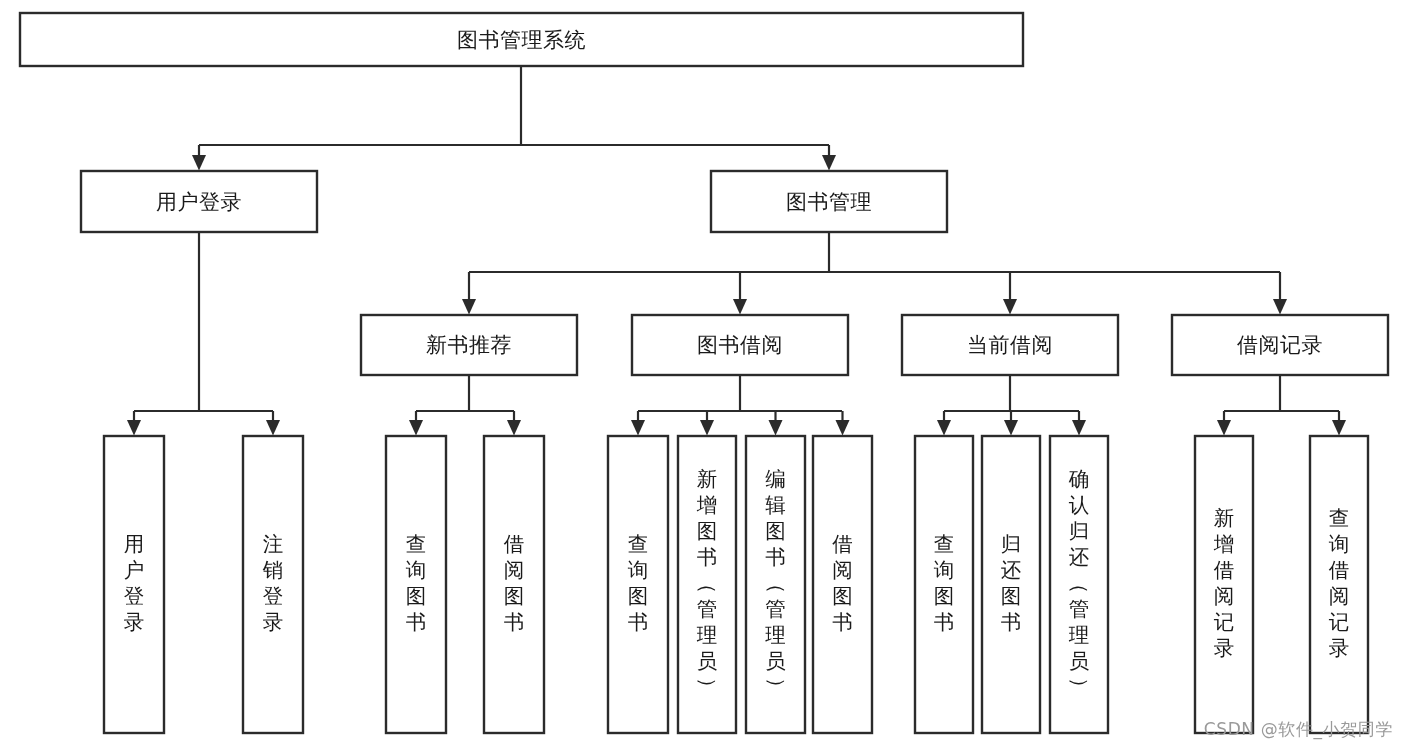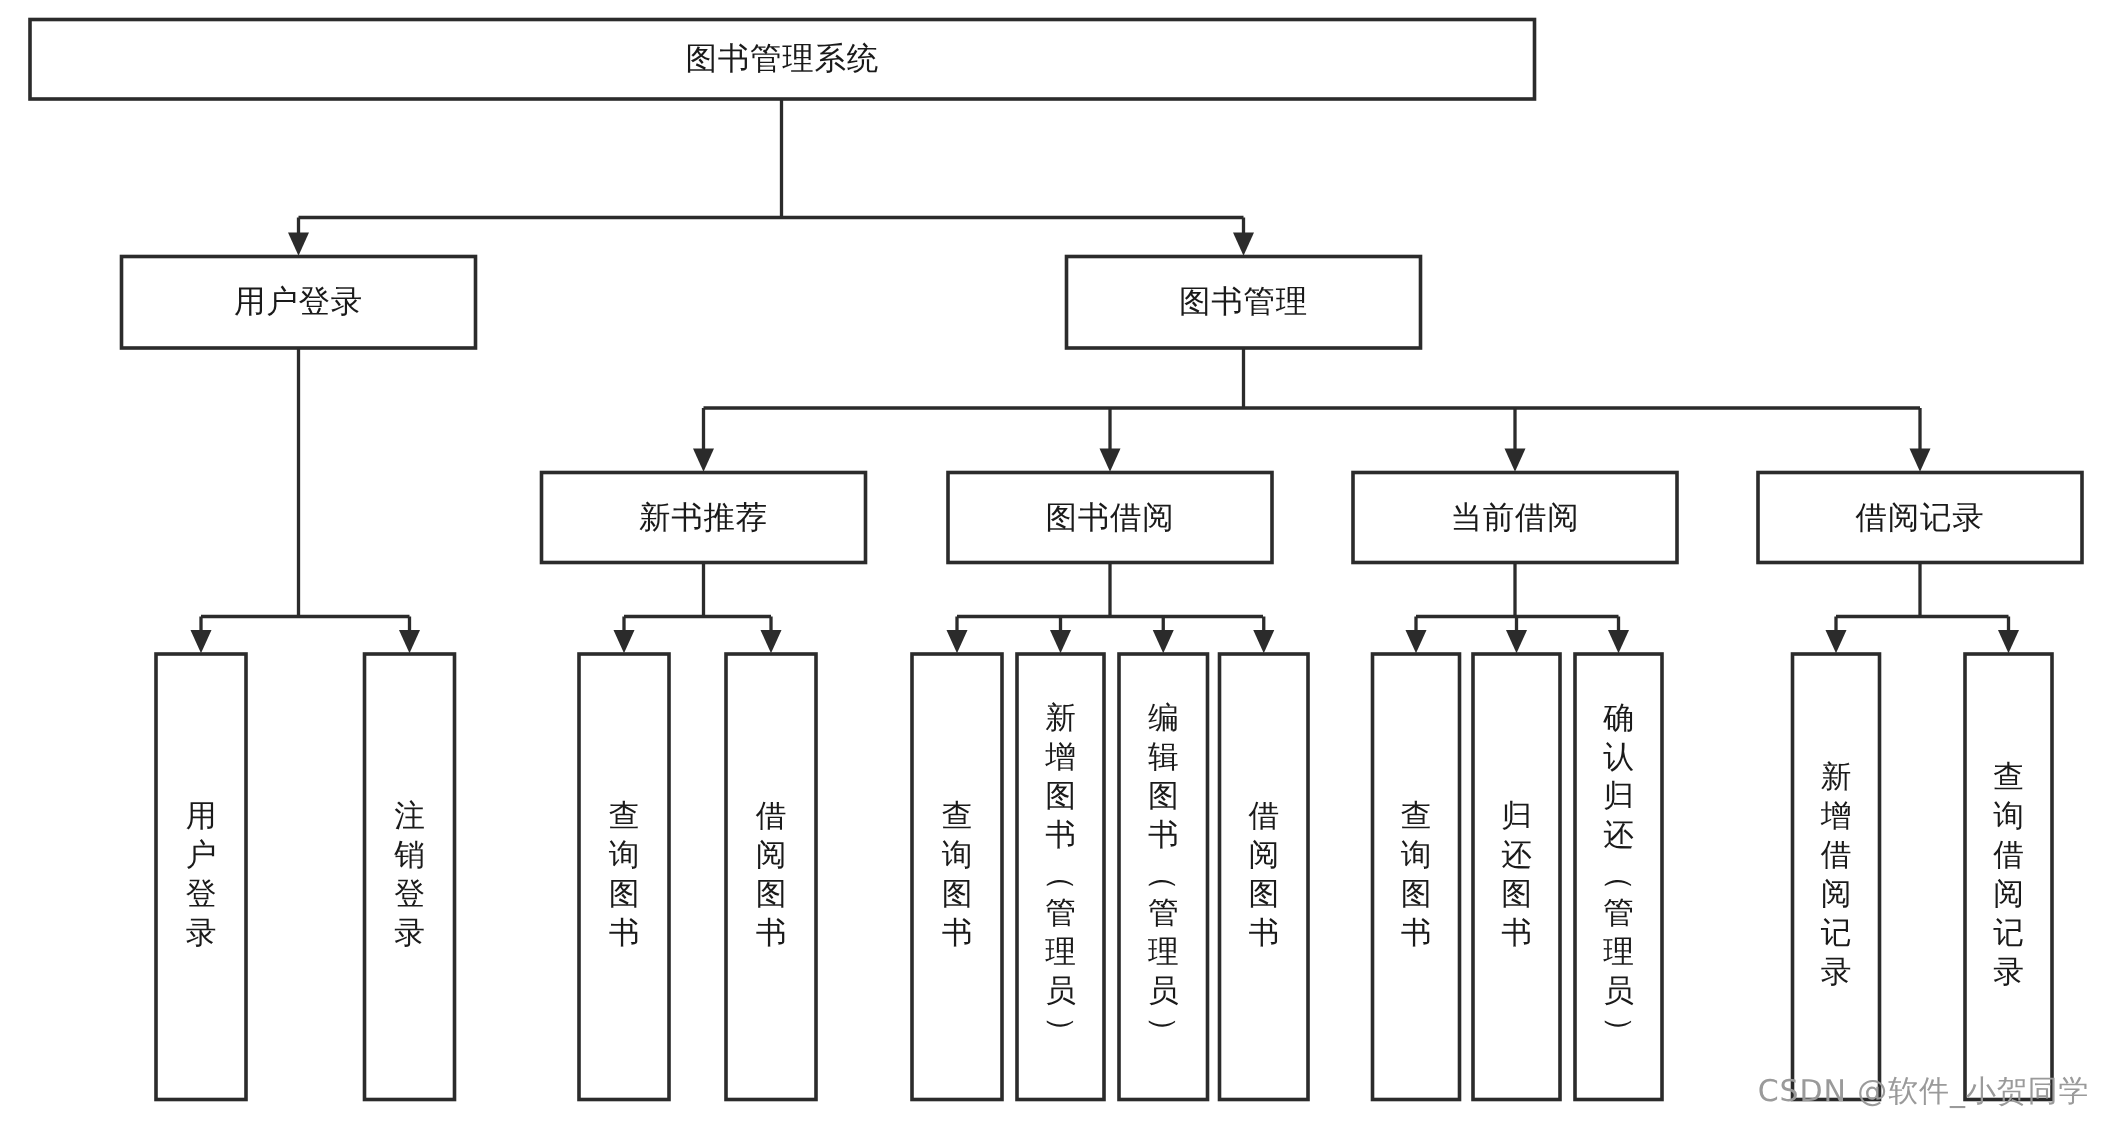--- a/index.html
+++ b/index.html
@@ -57,21 +57,21 @@
   }
   .arrow-head {
     fill: #2b2b2b;
     stroke: none;
   }
   .watermark {
     position: absolute;
     right: 12px;
     bottom: 6px;
     font-family: "DejaVu Sans", "Liberation Sans", sans-serif;
-    font-size: 20px;
+    font-size: 17px;
     color: #9a9a9a;
     letter-spacing: 0.6px;
     white-space: nowrap;
     user-select: none;
   }
 </style>
 </head>
 <body>
 
 <div id="diagram-root">

